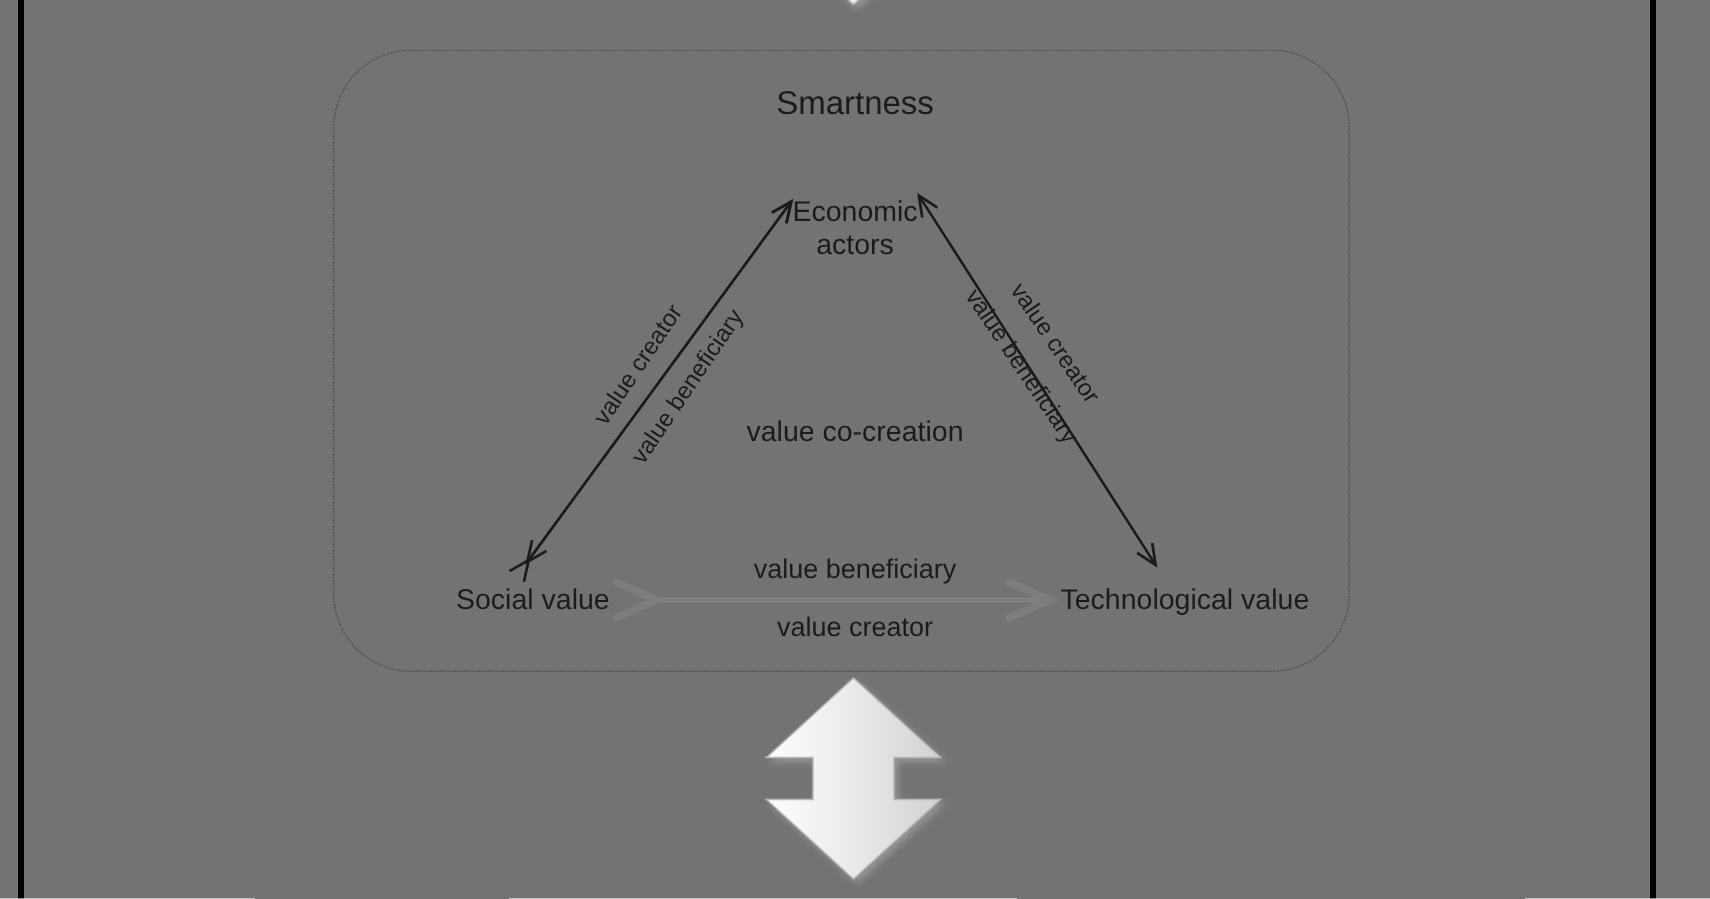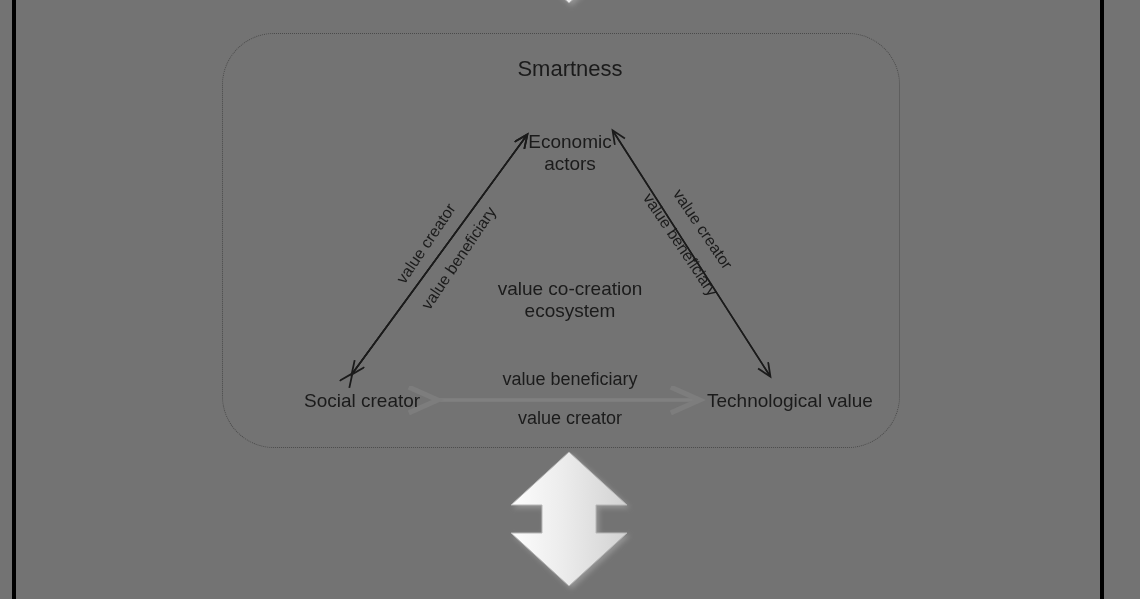--- a/index.html
+++ b/index.html
@@ -202,24 +202,23 @@
 
   <div class="lbl node-smartness">Smartness</div>
 
   <div class="lbl node-economic">
     <span>Economic</span>
     <span class="line2">actors</span>
   </div>
 
   <div class="lbl node-center">
     <span>value co-creation</span>
-    <span class="line2">ecosystem</span>
   </div>
 
-  <div class="lbl node-social">Social creator</div>
+  <div class="lbl node-social">Social value</div>
 
   <div class="lbl node-technological">Technological value</div>
 
   <div class="lbl edge-h-top">value beneficiary</div>
 
   <div class="lbl edge-h-bottom">value creator</div>
 
   <div class="rot left-creator">value creator</div>
 
   <div class="rot left-beneficiary">value beneficiary</div>

